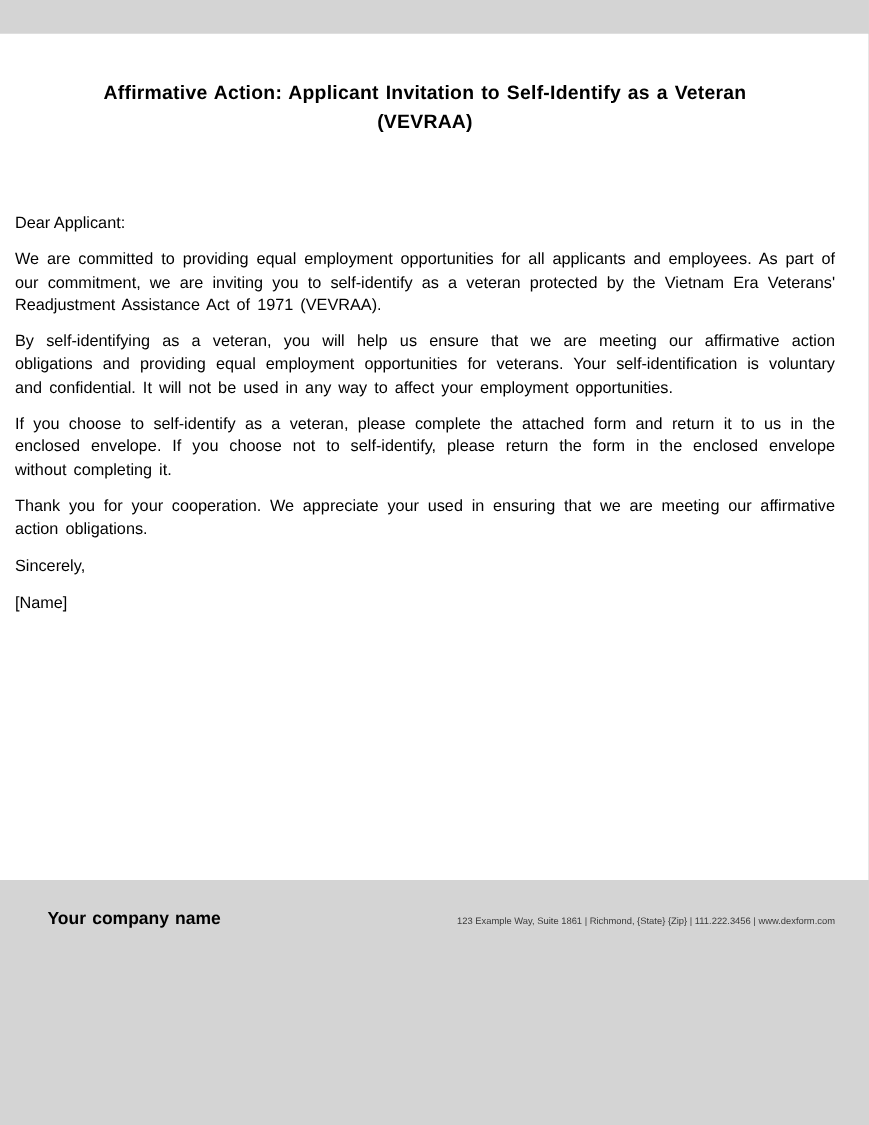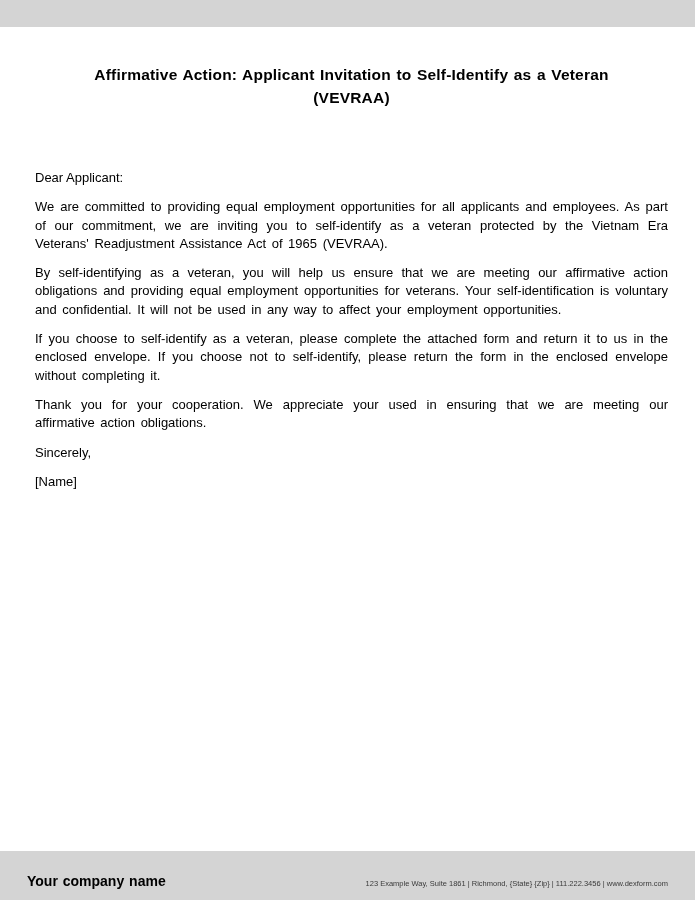--- a/index.html
+++ b/index.html
@@ -14,24 +14,24 @@
     background: #d4d4d4;
     font-family: "Liberation Sans", sans-serif;
     color: #000000;
     overflow: hidden;
   }
   .band-top {
     height: 27px;
     background: #d4d4d4;
   }
   .page {
-    height: 824px;
+    height: 677px;
     background: #ffffff;
     box-sizing: border-box;
-    padding: 36px 27px 0 35px;
+    padding: 36px 27px 0 12px;
   }
   .title {
     margin: 0 0 60px 0;
     text-align: center;
     font-size: 15.5px;
     font-weight: bold;
     line-height: 23px;
     letter-spacing: 0.2px;
     word-spacing: 1px;
   }
@@ -41,21 +41,21 @@
     line-height: 18.3px;
   }
   .letter-body p.para {
     text-align: justify;
     word-spacing: 2px;
   }
   .band-footer {
     height: 34px;
     background: #d4d4d4;
     box-sizing: border-box;
-    padding: 22px 27px 0 27px;
+    padding: 22px 27px 0 38px;
     display: flex;
     justify-content: space-between;
     align-items: baseline;
   }
   .company {
     font-size: 14px;
     font-weight: bold;
     word-spacing: 1px;
     white-space: nowrap;
   }
@@ -74,21 +74,21 @@
 
   <div class="page">
     <h1 class="title">
       <span>Affirmative Action: Applicant Invitation to Self-Identify as a Veteran</span><br>
       <span>(VEVRAA)</span>
     </h1>
 
     <div class="letter-body">
       <p>Dear Applicant:</p>
 
-      <p class="para">We are committed to providing equal employment opportunities for all applicants and employees. As part of our commitment, we are inviting you to self-identify as a veteran protected by the Vietnam Era Veterans' Readjustment Assistance Act of 1965 (VEVRAA).</p>
+      <p class="para">We are committed to providing equal employment opportunities for all applicants and employees. As part of our commitment, we are inviting you to self-identify as a veteran protected by the Vietnam Era Veterans' Readjustment Assistance Act of 1971 (VEVRAA).</p>
 
       <p class="para">By self-identifying as a veteran, you will help us ensure that we are meeting our affirmative action obligations and providing equal employment opportunities for veterans. Your self-identification is voluntary and confidential. It will not be used in any way to affect your employment opportunities.</p>
 
       <p class="para">If you choose to self-identify as a veteran, please complete the attached form and return it to us in the enclosed envelope. If you choose not to self-identify, please return the form in the enclosed envelope without completing it.</p>
 
       <p class="para">Thank you for your cooperation. We appreciate your used in ensuring that we are meeting our affirmative action obligations.</p>
 
       <p>Sincerely,</p>
 
       <p>[Name]</p>

